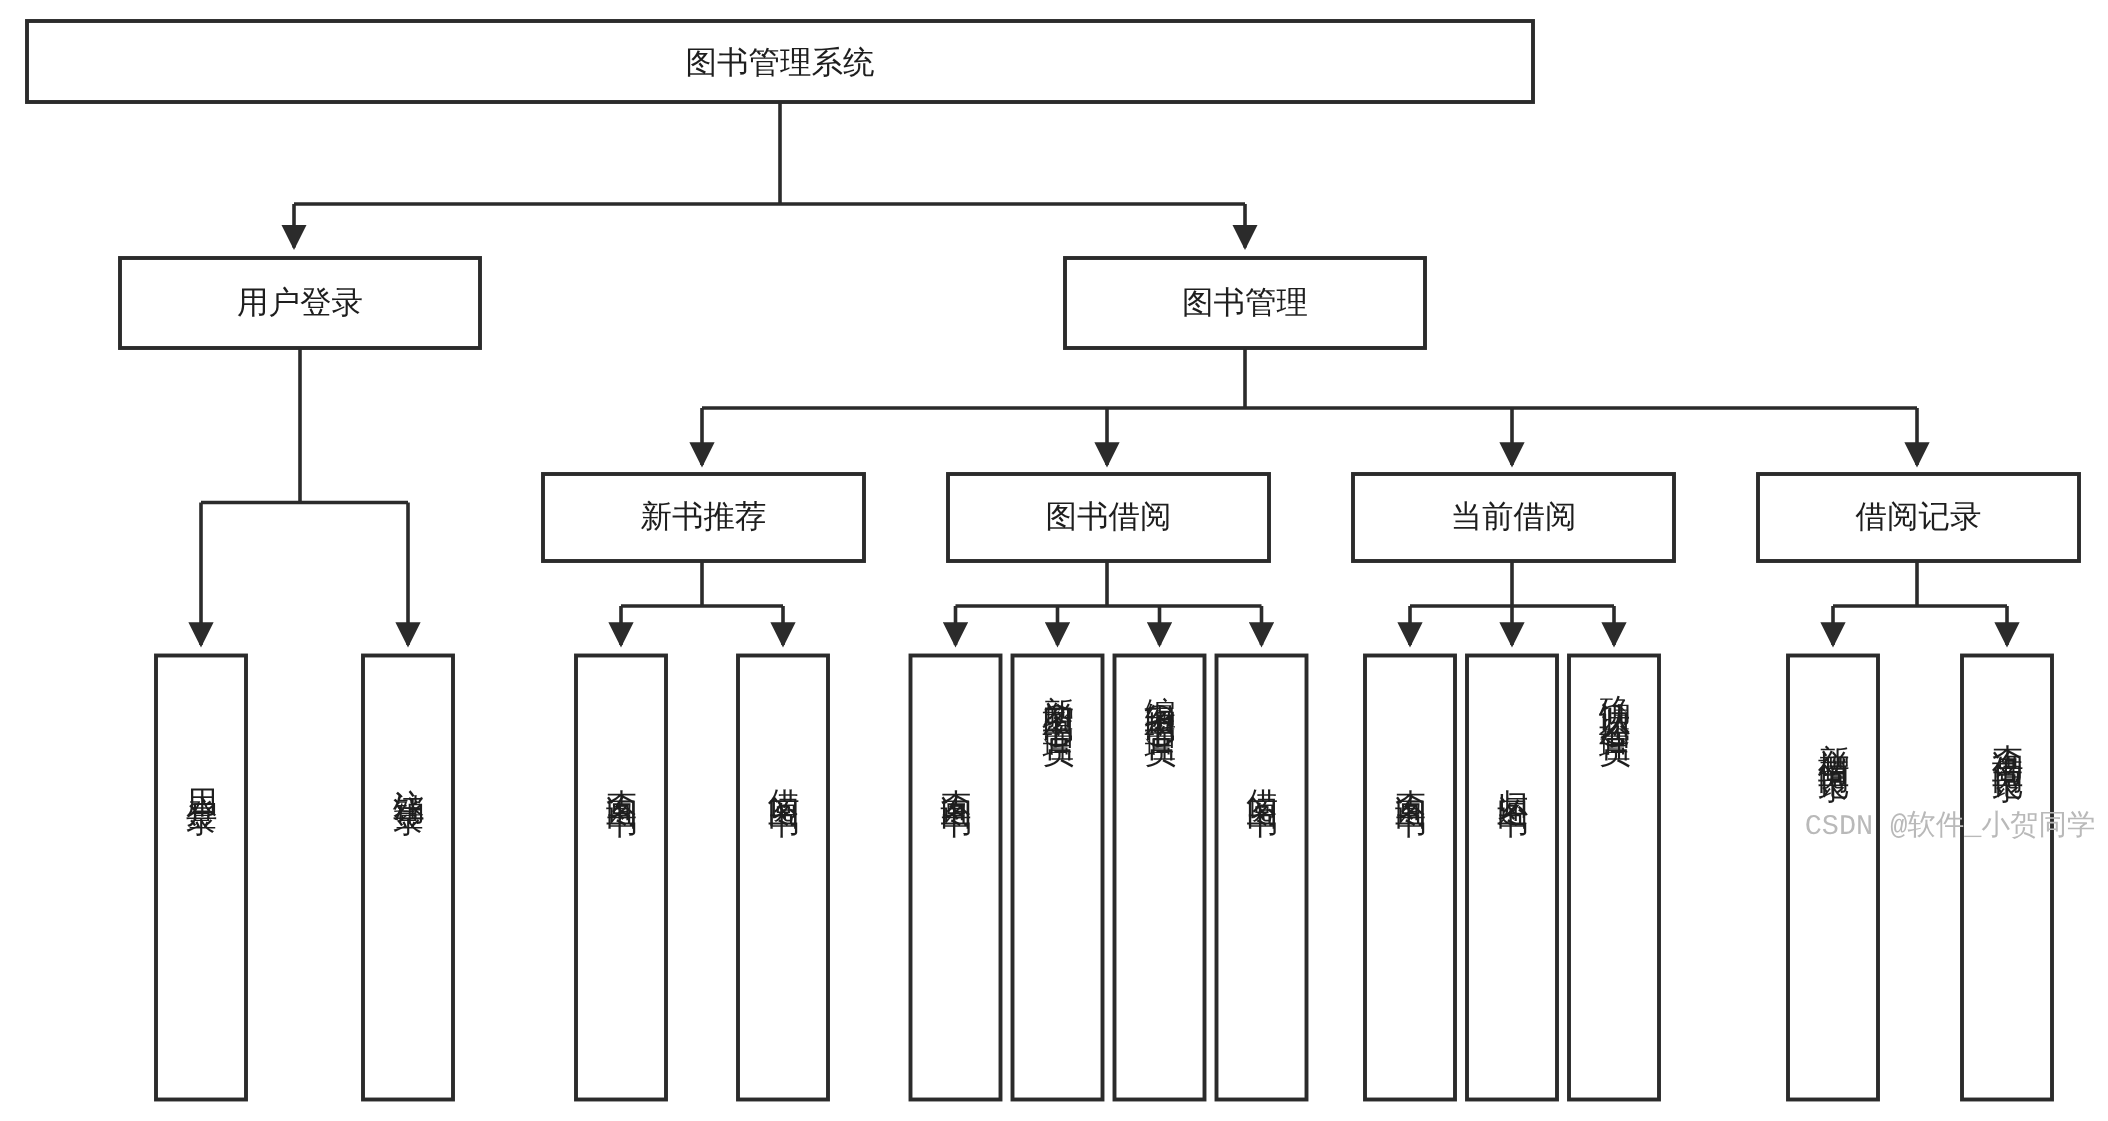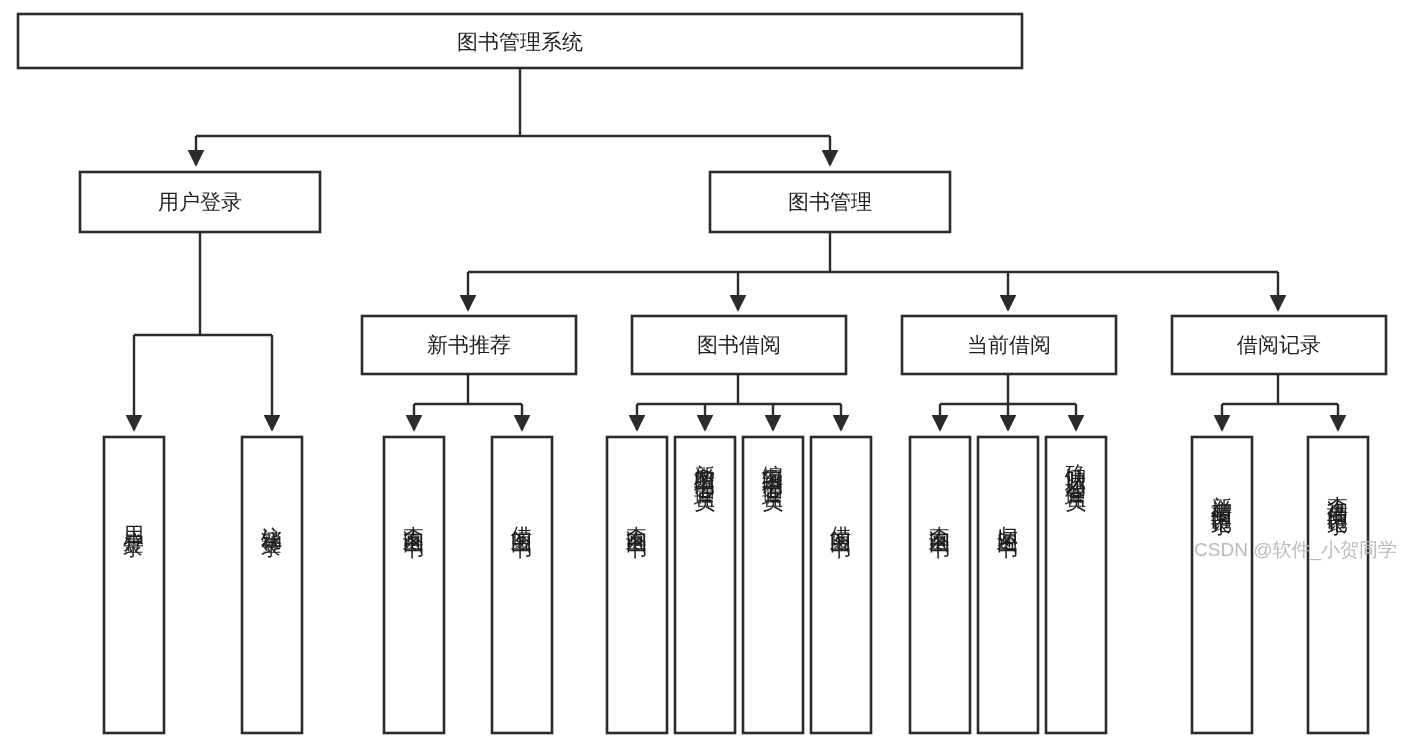--- a/index.html
+++ b/index.html
@@ -61,21 +61,21 @@
     font-size: 21px;
     line-height: 1.0;
     color: #1e1e1e;
     letter-spacing: 4px;
     white-space: nowrap;
   }
   .watermark {
     position: absolute;
     right: 8px;
     bottom: 8px;
-    font-family: Liberation Sans, sans-serif;
+    font-family: Liberation Mono, monospace;
     font-size: 19px;
     color: #b9b9b9;
     white-space: nowrap;
     pointer-events: none;
   }
 </style>
 </head>
 <body>
 
 <div id="diagram-root">

